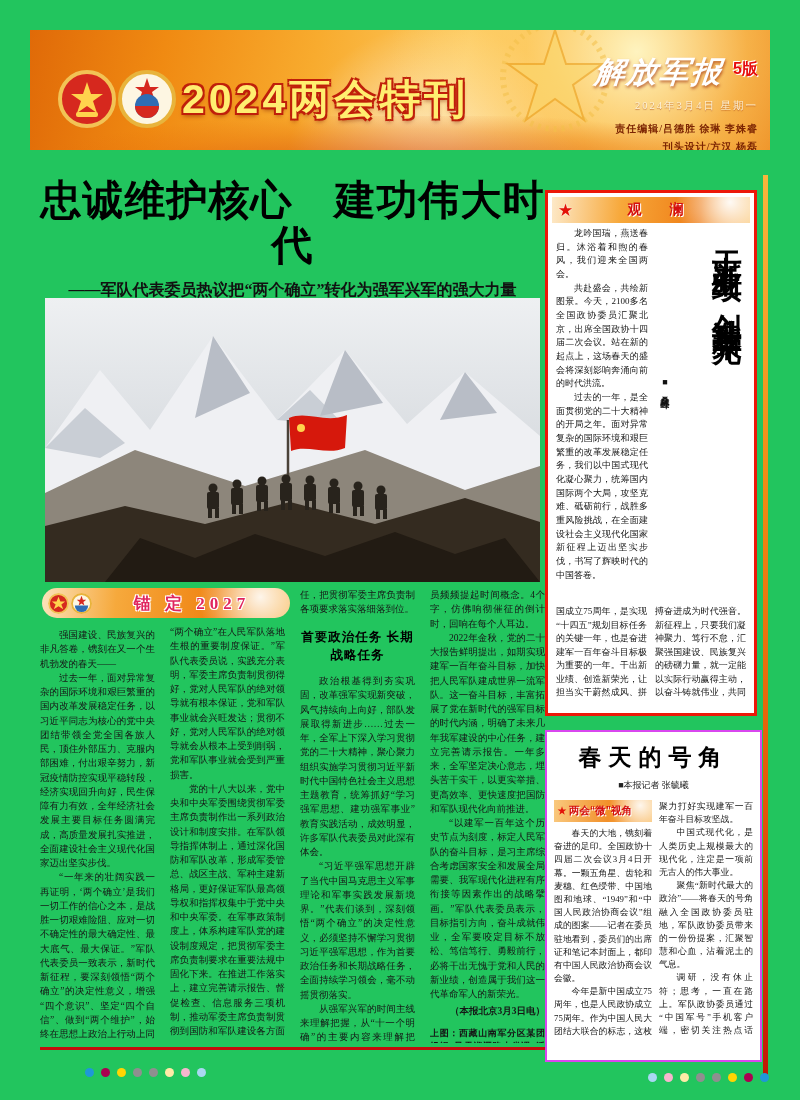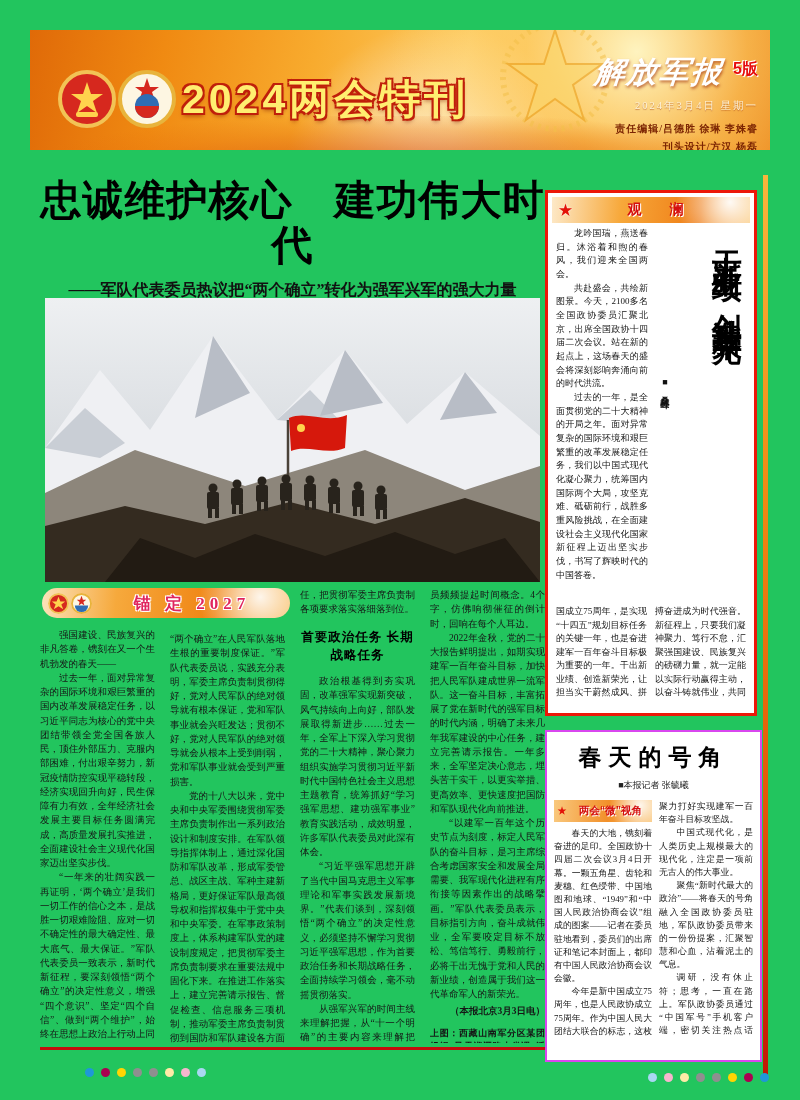--- a/index.html
+++ b/index.html
@@ -59,21 +59,21 @@
       linear-gradient(95deg,#fbe3bb 0%,#f6a93c 30%,#ef8312 70%,#f7b044 100%);
     display:flex;align-items:center;}
   .anchor-banner .mini-emblems{display:flex;margin-left:6px;}
   .anchor-banner .mini{width:21px;height:21px;border-radius:50%;margin-right:2px;}
   .anchor-banner .label{flex:1;text-align:center;font-family:Liberation Serif, serif;
     font-weight:900;font-size:17px;letter-spacing:5px;color:#e0255e;
     text-shadow:1px 1px 0 #fff,-1px -1px 0 #fff,1px -1px 0 #fff,-1px 1px 0 #fff;}
   .cols{position:absolute;top:0;left:0;width:100%;height:455px;}
   .col{position:absolute;overflow:hidden;width:115px;}
   .col.c1{left:0;top:40px;height:415px;}
-  .col.c2{left:130px;top:44px;height:415px;}
+  .col.c2{left:130px;top:37px;height:415px;}
   .col.c3{left:260px;top:0;height:455px;}
   .col.c4{left:390px;top:0;height:455px;}
   .anchor-rule{position:absolute;left:0;bottom:0;width:100%;height:3px;background:#c40d0d;}
 
   
   .guanlan-box{position:absolute;left:545px;top:190px;width:212px;height:526px;
     border:3px solid #ec1708;background:#fff;box-sizing:border-box;}
   .gl-banner{margin:4px;height:26px;display:flex;align-items:center;
     background:
       radial-gradient(circle at 90% 20%, rgba(255,255,255,.95) 0%, rgba(255,255,255,0) 30%),
@@ -100,21 +100,21 @@
   .spring-byline{text-align:center;font-size:9px;color:#222;margin:6px 0 8px;}
   .spring-cols{display:flex;height:238px;overflow:hidden;}
   .spring-left{width:98px;margin-right:7px;}
   .spring-right{flex:1;}
   .spring-left .para,.spring-right .para{font-size:8.8px;line-height:1.5;}
   .micro-banner{height:22px;display:flex;align-items:center;margin-bottom:5px;
     background:
       radial-gradient(circle at 88% 25%, rgba(255,255,255,.9) 0%, rgba(255,255,255,0) 35%),
       linear-gradient(95deg,#f9c97e 0%,#f2902a 55%,#f8b85a 100%);}
   .micro-banner .star{color:#e31208;font-size:10px;margin:0 2px 0 3px;}
-  .micro-banner .label{flex:1;text-align:center;font-family:"Liberation Sans",sans-serif;
+  .micro-banner .label{flex:1;text-align:left;font-family:"Liberation Sans",sans-serif;
     font-weight:900;font-size:10.5px;color:#d40f0f;text-shadow:1px 1px 0 #fff;}
 
   
   .right-strip{position:absolute;left:763px;top:175px;width:5px;height:905px;
     background:linear-gradient(180deg,#f9b53c 0%,#f08a14 35%,#e35607 70%,#c21505 100%);}
   .dots{position:absolute;display:flex;gap:7px;}
   .dots-left{left:85px;top:1068px;}
   .dots-right{left:648px;top:1073px;}
   .dot{width:9px;height:9px;border-radius:50%;}
 </style>

